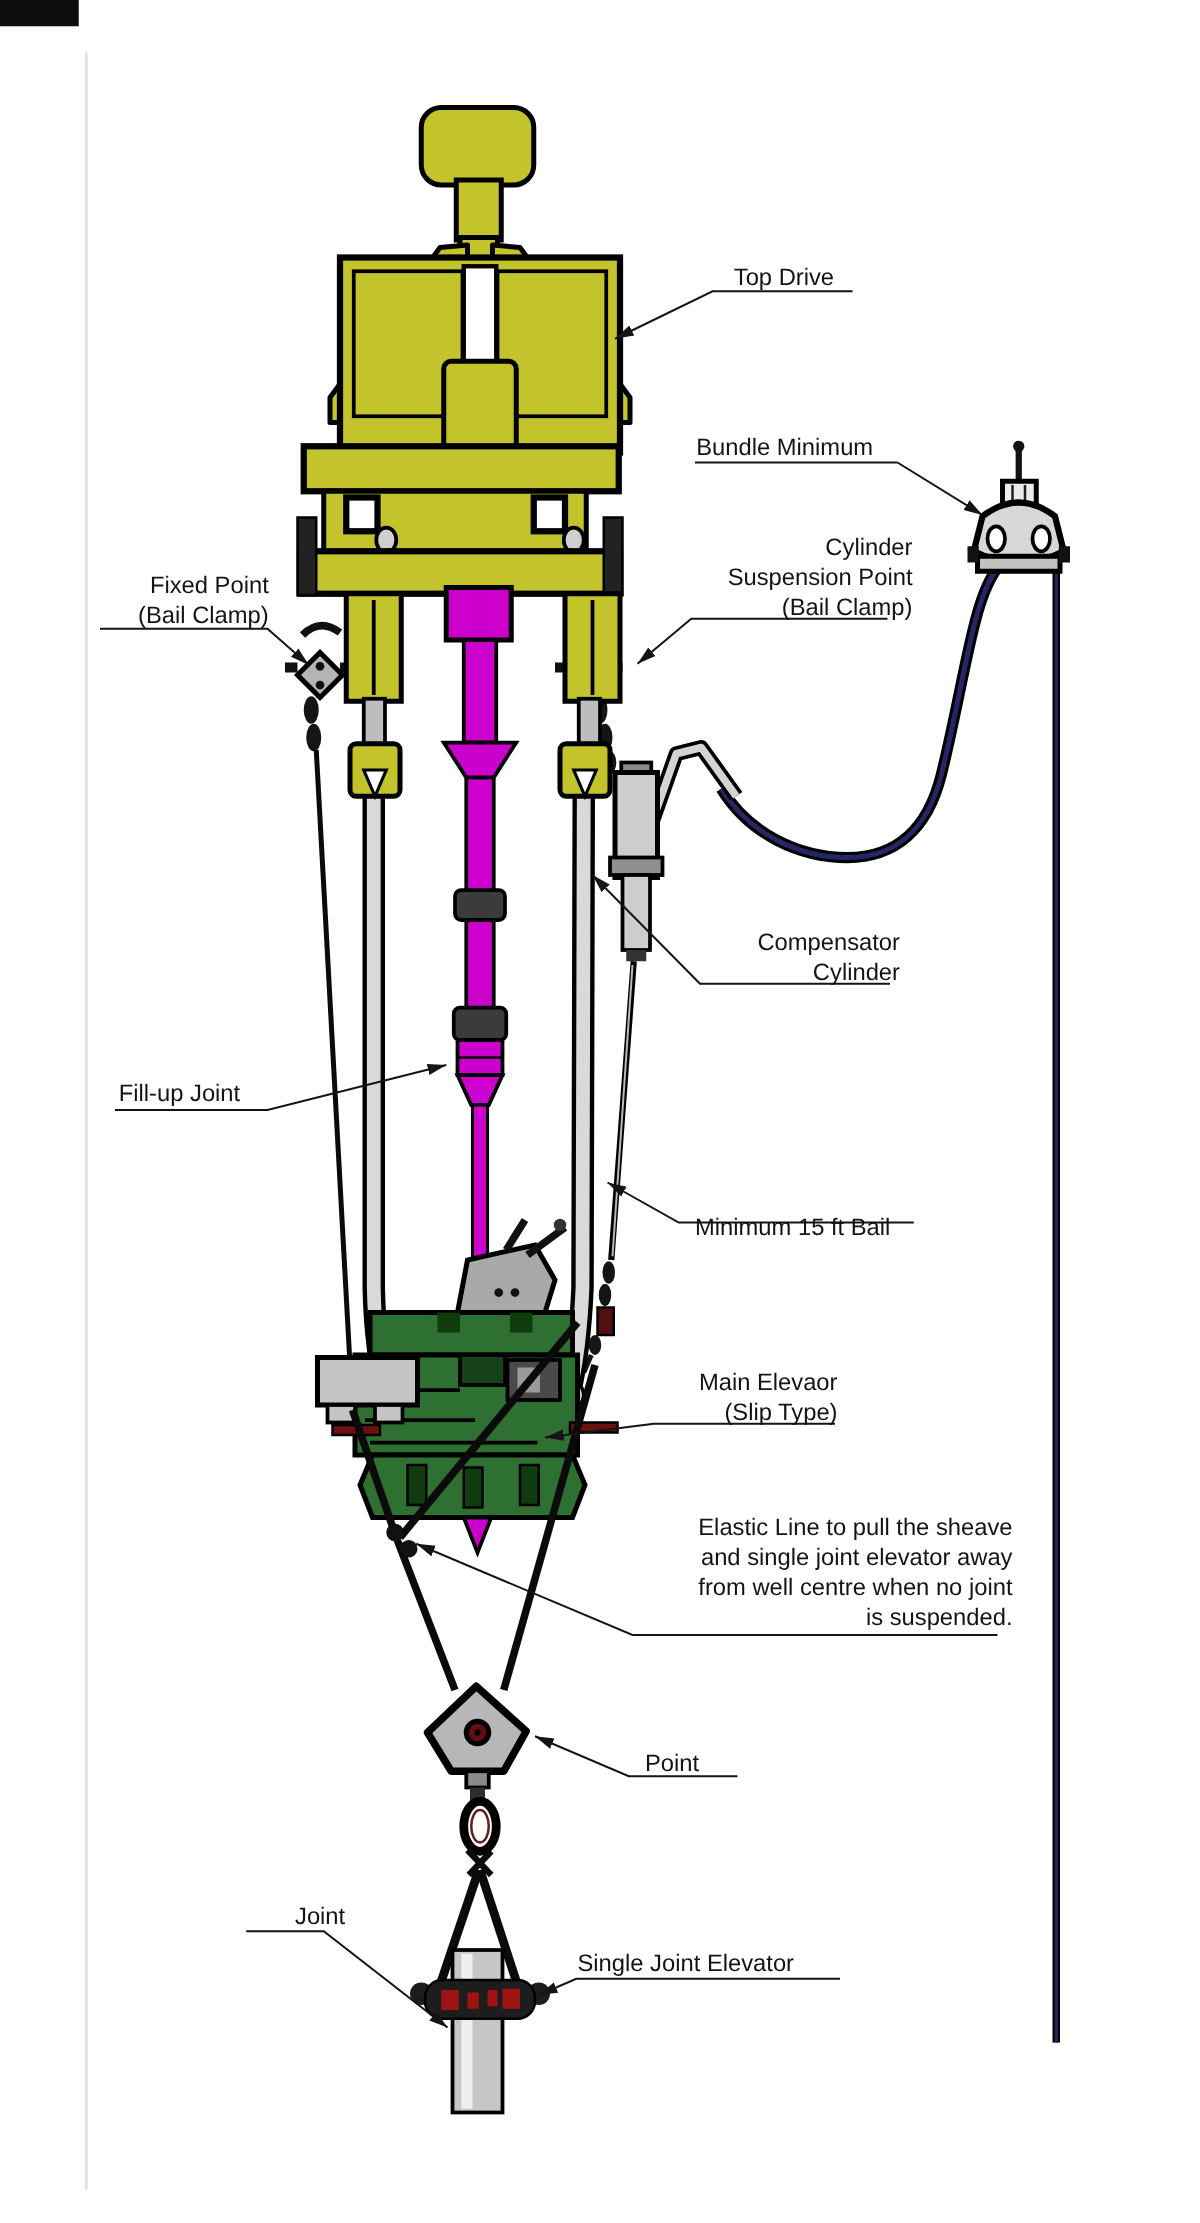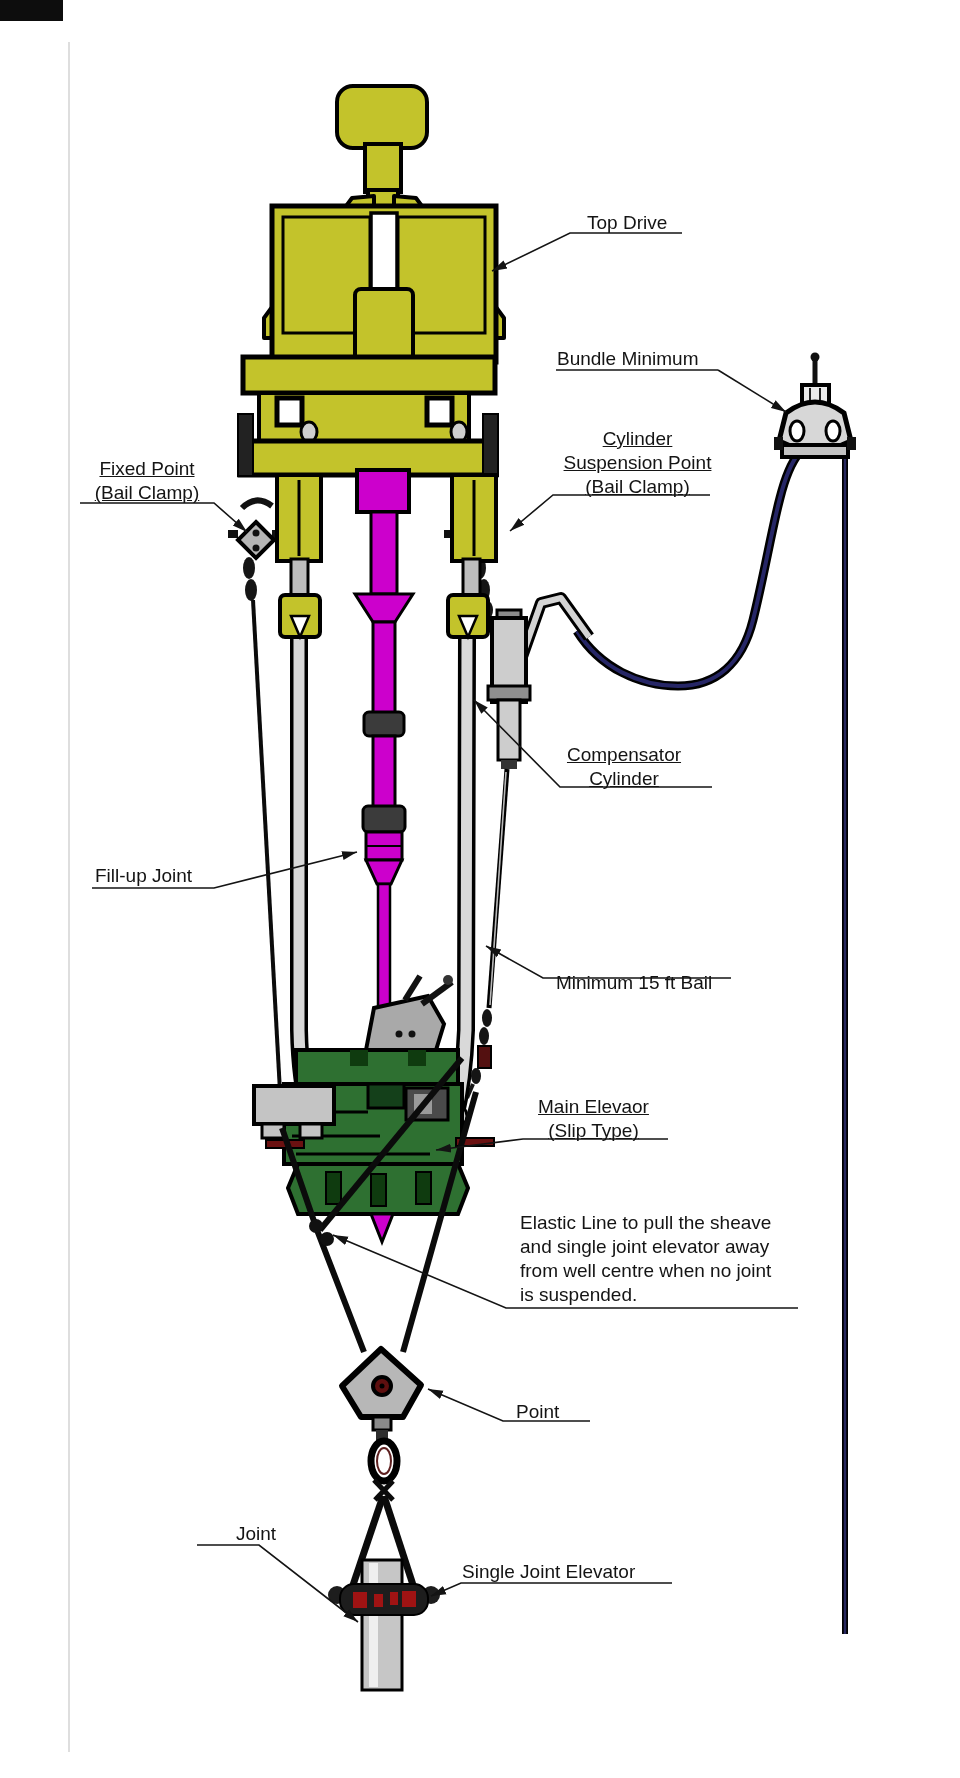--- a/index.html
+++ b/index.html
@@ -1,18 +1,18 @@
 <!DOCTYPE html>
 <html><head>
 <meta charset="utf-8">
 <style>
   html,body{margin:0;padding:0;background:#ffffff;}
   #page{position:relative;width:953px;height:1778px;background:#ffffff;overflow:hidden;}
   .lbl{position:absolute;font-family:"Liberation Sans",sans-serif;font-size:19px;line-height:24px;color:#141414;white-space:pre-line;}
-  .center{text-align:center;text-decoration:underline;}
+  .center{text-align:right;}
   svg{position:absolute;left:0;top:0;}
 </style>
 </head>
 <body>
 
 <div id="page">
 
 <svg width="960" height="1778" viewBox="0 0 960 1778">
   <defs>
     <marker id="ah" markerUnits="userSpaceOnUse" markerWidth="16" markerHeight="12" refX="15" refY="6" orient="auto">
@@ -223,27 +223,27 @@
   </g>
 </svg>
 
 <div class="lbl" style="left:587px;top:211px;">Top Drive</div>
 <div class="lbl" style="left:557px;top:347px;">Bundle Minimum</div>
 <div class="lbl center" style="left:545px;top:427px;width:185px;">Cylinder
 Suspension Point
 (Bail Clamp)</div>
 <div class="lbl center" style="left:79px;top:457px;width:136px;">Fixed Point
 (Bail Clamp)</div>
-<div class="lbl center" style="left:540px;top:743px;width:168px;">Compensator
+<div class="lbl center" style="left:552px;top:743px;width:168px;">Compensator
 Cylinder</div>
 <div class="lbl" style="left:95px;top:864px;">Fill-up Joint</div>
 <div class="lbl" style="left:556px;top:955px;margin-top:16px;">Minimum 15 ft Bail</div>
 <div class="lbl center" style="left:517px;top:1095px;width:153px;">Main Elevaor
 (Slip Type)</div>
-<div class="lbl" style="left:520px;top:1211px;width:290px;">Elastic Line to pull the sheave
+<div class="lbl" style="left:520px;top:1211px;width:290px;text-align:right;">Elastic Line to pull the sheave
 and single joint elevator away
 from well centre when no joint
 is suspended.</div>
 <div class="lbl" style="left:516px;top:1400px;">Point</div>
 <div class="lbl" style="left:200px;top:1522px;margin-left:36px;">Joint</div>
 <div class="lbl" style="left:462px;top:1560px;text-align:right;">Single Joint Elevator</div>
 
 </div>
 
 </body></html>

